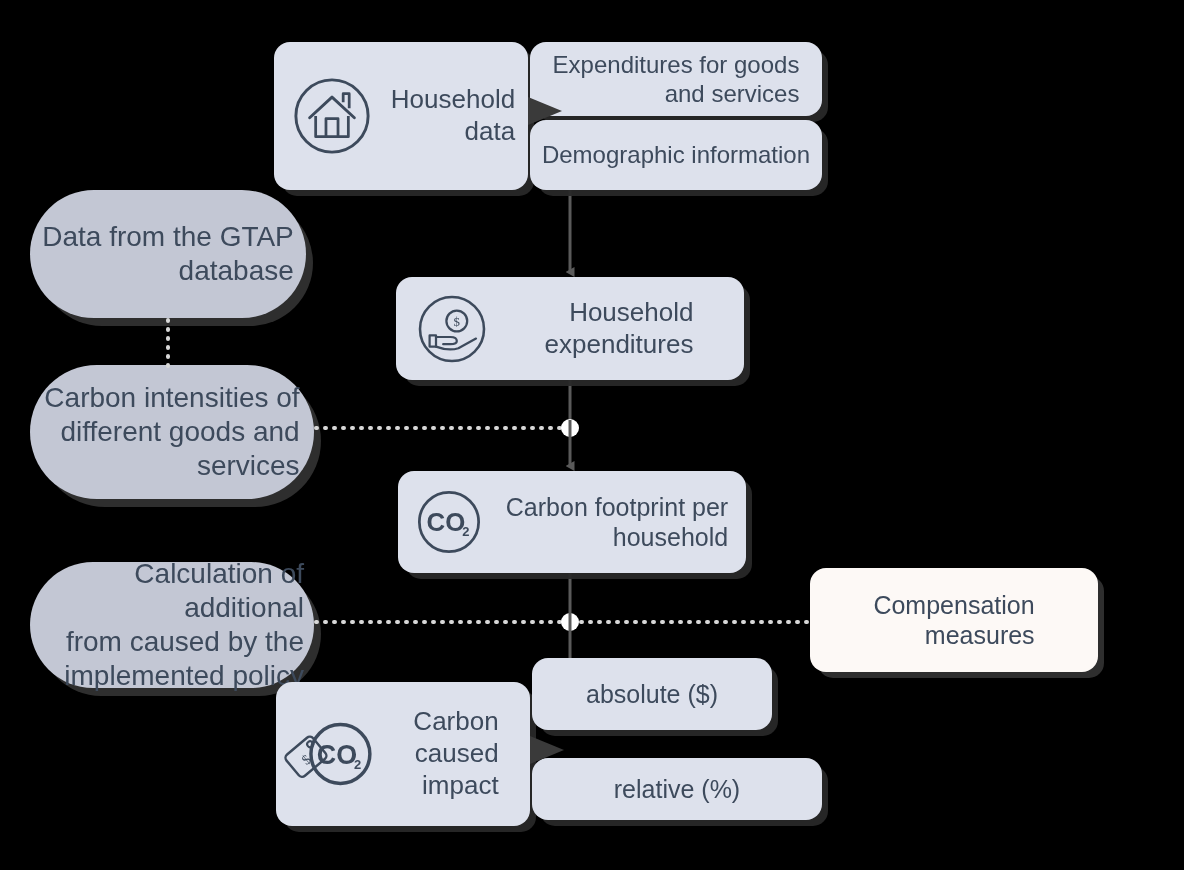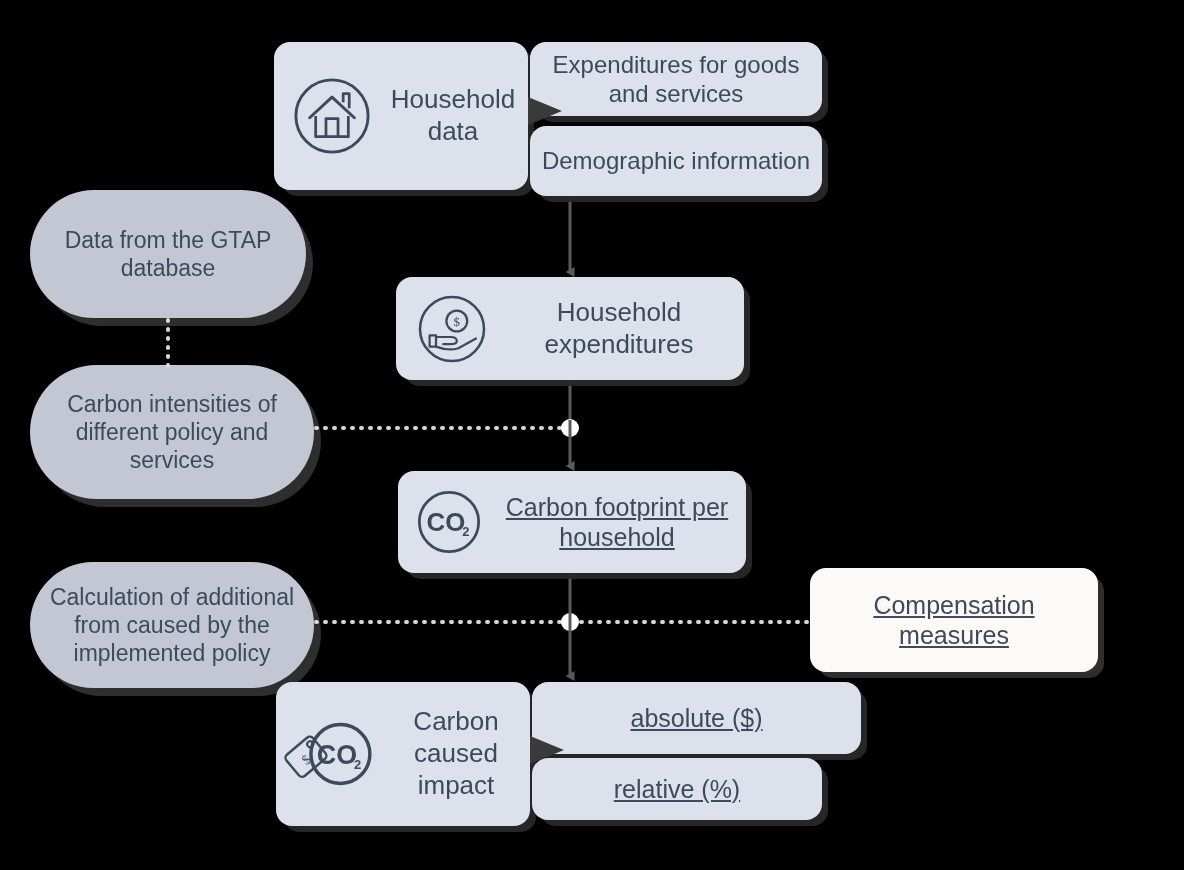--- a/index.html
+++ b/index.html
@@ -47,20 +47,21 @@
   .cream {
     background: #fdf9f6;
     border-radius: 16px;
     box-shadow: 7px 7px 0 -1px rgba(50,50,50,0.92);
   }
 
   .node .label {
     display: block;
     padding: 0 10px;
     white-space: pre-line;
+    text-align: right;
   }
 
   
   .iconcard {
     display: flex;
     flex-direction: row;
     align-items: center;
     justify-content: flex-start;
   }
   .iconwrap {
@@ -87,23 +88,23 @@
     z-index: 3;
   }
   .conn-svg.over { z-index: 8; }
 
   
   .wedge {
     position: absolute;
     z-index: 7;
     pointer-events: none;
   }
-  .t-23 { font-size: 23px; }
+  .t-23 { font-size: 28px; }
   .t-24 { font-size: 24px; }
-  .t-25 { font-size: 25px; text-decoration: underline; }
+  .t-25 { font-size: 25px; }
   .t-26 { font-size: 26px; }
 </style>
 </head>
 <body>
 
 <div id="stage">
 
   <svg class="conn-svg" viewBox="0 0 1184 870" xmlns="http://www.w3.org/2000/svg">
     <defs>
       <marker id="arrowhead" markerWidth="10" markerHeight="9" refX="5" refY="4.5" orient="auto" markerUnits="userSpaceOnUse">
@@ -132,38 +133,38 @@
       <span class="label t-26">Household
 data</span>
     </span>
   </div>
 
   <div class="node card" style="left:530px; top:42px; width:292px; height:74px;">
     <span class="label t-24">Expenditures for goods
 and services</span>
   </div>
 
-  <div class="node card" style="left:530px; top:120px; width:292px; height:70px;margin-top:6px;">
+  <div class="node card" style="left:530px; top:120px; width:292px; height:70px;">
     <span class="label t-24">Demographic information</span>
   </div>
 
   <div class="wedge" style="left:522px; top:96px; width:42px; height:30px;">
     <svg viewBox="0 0 42 30" width="42" height="30" xmlns="http://www.w3.org/2000/svg">
       <path d="M6 1 L6 29 L40 15 Z" fill="#3a3a3a"></path>
     </svg>
   </div>
 
   <div class="node pill" style="left:30px; top:190px; width:276px; height:128px;">
     <span class="label t-23">Data from the GTAP
 database</span>
   </div>
 
   <div class="node pill" style="left:30px; top:365px; width:284px; height:134px;">
     <span class="label t-23">Carbon intensities of
-different policy and
+different goods and
 services</span>
   </div>
 
   <div class="node pill" style="left:30px; top:562px; width:284px; height:126px;">
     <span class="label t-23">Calculation of additional
 from caused by the
 implemented policy</span>
   </div>
 
   <div class="node card iconcard" style="left:396px; top:277px; width:348px; height:103px;">
@@ -215,21 +216,21 @@
         <text x="92" y="67" font-family="Liberation Sans, sans-serif" font-size="15" font-weight="bold" fill="#3d4a5c" text-anchor="middle">2</text>
       </svg>
     </span>
     <span class="textwrap">
       <span class="label t-26">Carbon
 caused
 impact</span>
     </span>
   </div>
 
-  <div class="node card" style="left:532px; top:682px; width:329px; height:72px;">
+  <div class="node card" style="left:532px; top:658px; width:240px; height:72px;">
     <span class="label t-25">absolute ($)</span>
   </div>
 
   <div class="node card" style="left:532px; top:758px; width:290px; height:62px;">
     <span class="label t-25">relative (%)</span>
   </div>
 
   <div class="wedge" style="left:524px; top:735px; width:42px; height:30px;">
     <svg viewBox="0 0 42 30" width="42" height="30" xmlns="http://www.w3.org/2000/svg">
       <path d="M6 1 L6 29 L40 15 Z" fill="#3a3a3a"></path>

